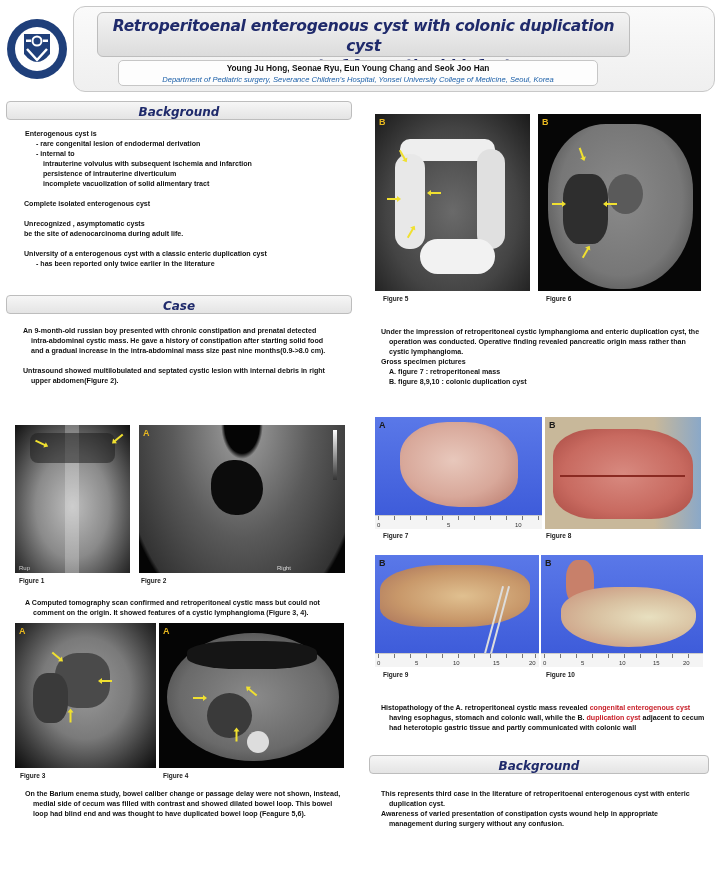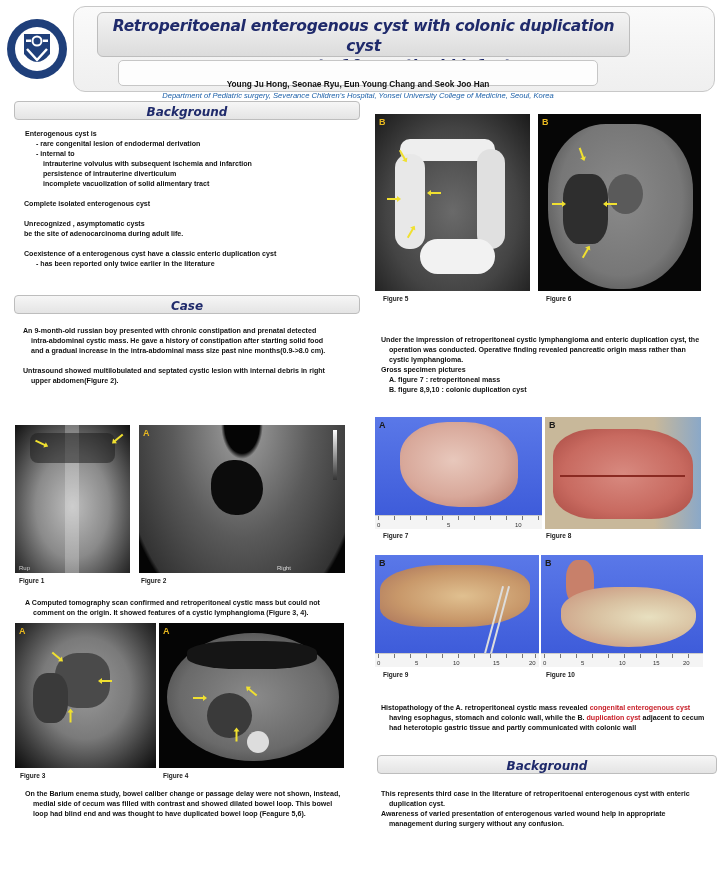--- a/index.html
+++ b/index.html
@@ -8,25 +8,25 @@
 
   .abs { position: absolute; }
 
   
   .logo { left: 6px; top: 14px; width: 62px; height: 70px; }
   .header-frame { left: 73px; top: 6px; width: 642px; height: 86px; border: 1px solid #c8c8c8; border-radius: 12px; background: linear-gradient(#fafafa, #efefef); }
   .title-box { left: 97px; top: 12px; width: 533px; height: 45px; border: 1px solid #bdbdbd; border-radius: 6px; background: linear-gradient(#f3f3f3, #dcdcdc); text-align: center; }
   .title-line { font-family: "DejaVu Sans", sans-serif; font-style: italic; font-weight: bold; color: #1f2a6b; font-size: 15.5px; line-height: 20px; letter-spacing: -0.3px; }
   .title-line:first-child { margin-top: 3px; }
   .author-box { left: 118px; top: 60px; width: 480px; height: 26px; border: 1px solid #c6c6c6; border-radius: 5px; background: #fdfdfd; text-align: center; }
-  .authors { font-size: 8.3px; font-weight: bold; color: #111; margin-top: 18px; line-height: 11px; }
+  .authors { font-size: 8.3px; font-weight: bold; color: #111; margin-top: 2px; line-height: 11px; }
   .affil { font-size: 7.6px; font-style: italic; color: #1b5fa8; line-height: 11px; }
 
   
-  .sec-head { height: 19px; border: 1px solid #bdbdbd; border-radius: 4px; background: linear-gradient(#f6f6f6, #e4e4e4); text-align: center; margin-left: 8px; }
+  .sec-head { height: 19px; border: 1px solid #bdbdbd; border-radius: 4px; background: linear-gradient(#f6f6f6, #e4e4e4); text-align: center; }
   .sec-head span { font-family: "DejaVu Sans", sans-serif; font-style: italic; font-weight: bold; color: #1f2a6b; font-size: 12px; line-height: 17px; }
 
   .txt { font-size: 7.1px; line-height: 10px; color: #111; font-weight: bold; }
   .txt p { margin: 0; }
   .ind1 { padding-left: 12px; }
   .ind2 { padding-left: 19px; }
   .hang { padding-left: 8px; text-indent: -8px; }
   .gap { height: 10px; }
   .red { color: #c8202a; }
 
@@ -79,21 +79,21 @@
   <p class="ind1">- internal to</p>
   <p class="ind2">intrauterine volvulus with subsequent ischemia and infarction</p>
   <p class="ind2">persistence of intrauterine diverticulum</p>
   <p class="ind2">incomplete vacuolization of solid alimentary tract</p>
   <div class="gap"></div>
   <p>Complete isolated enterogenous cyst</p>
   <div class="gap"></div>
   <p>Unrecognized , asymptomatic cysts</p>
   <p>be the site of adenocarcinoma during adult life.</p>
   <div class="gap"></div>
-  <p>Coexistence of a enterogenous cyst have a classic enteric duplication cyst</p>
+  <p>University of a enterogenous cyst with a classic enteric duplication cyst</p>
   <p class="ind1">- has been reported only twice earlier in the literature</p>
 </div>
 
 <div class="abs sec-head" style="left:6px; top:295px; width:346px;">
   <span>Case</span>
 </div>
 
 <div class="abs txt" style="left:23px; top:326px; width:312px;">
   <p class="hang">An 9-month-old russian boy presented with chronic constipation and prenatal detected intra-abdominal cystic mass. He gave a history of constipation after starting solid food and a gradual increase in the intra-abdominal mass size past nine months(0.9-&gt;8.0 cm).</p>
   <div class="gap"></div>
@@ -166,21 +166,21 @@
   <div style="position:absolute; left:25px; top:60px; width:45px; height:70px; background:#2e2e2e; border-radius:35%;"></div>
   <div style="position:absolute; left:70px; top:60px; width:35px; height:40px; background:#5a5a5a; border-radius:50%;"></div>
   <div class="arrow" style="left:38px; top:38px; transform:rotate(70deg);"></div>
   <div class="arrow" style="left:14px; top:89px;"></div>
   <div class="arrow" style="left:68px; top:89px; transform:rotate(180deg);"></div>
   <div class="arrow" style="left:42px; top:138px; transform:rotate(-60deg);"></div>
   <span class="fig-label">B</span>
 </div>
 <div class="abs cap" style="left:546px; top:295px;">Figure 6</div>
 
-<div class="abs txt" style="left:381px; top:327px; width:325px;margin-top:8px;">
+<div class="abs txt" style="left:381px; top:327px; width:325px;">
   <p class="hang">Under the impression of retroperitoneal cystic lymphangioma and enteric duplication cyst, the operation was conducted. Operative finding revealed pancreatic origin mass rather than cystic lymphangioma.</p>
   <p>Gross specimen pictures</p>
   <p style="padding-left:8px">A. figure 7 : retroperitoneal mass</p>
   <p style="padding-left:8px">B. figure 8,9,10 : colonic duplication cyst</p>
 </div>
 
 <div class="abs fig" style="left:375px; top:417px; width:167px; height:112px; background: linear-gradient(#5a78e8, #3a58d8);">
   <div style="position:absolute; left:25px; top:5px; width:118px; height:85px; background: radial-gradient(ellipse at 45% 45%, #e8c8bc 0%, #d8a89a 55%, #b8786a 100%); border-radius: 40% 45% 35% 50%;"></div>
   <span class="fig-label dark">A</span>
   <div class="ruler">
@@ -262,14 +262,14 @@
 <div class="abs txt" style="left:381px; top:703px; width:325px;">
   <p class="hang"><span>Histopathology of the A. retroperitoneal cystic mass revealed </span><span class="red">congenital enterogenous cyst</span><span> having esophagus, stomach and colonic wall, while the B. </span><span class="red">duplication cyst</span><span> adjacent to cecum  had heterotopic gastric tissue and partly communicated with colonic wall</span></p>
 </div>
 
 <div class="abs sec-head" style="left:369px; top:755px; width:340px;">
   <span>Background</span>
 </div>
 
 <div class="abs txt" style="left:381px; top:789px; width:320px;">
   <p class="hang">This represents third case in the literature of retroperitoenal enterogenous cyst with enteric duplication cyst.</p>
-  <p class="hang">Awareness of varied presentation of enterogenous varied wound help in appropriate management during surgery without any confusion.</p>
+  <p class="hang">Awareness of varied presentation of constipation cysts wound help in appropriate management during surgery without any confusion.</p>
 </div>
 
 </body></html>

